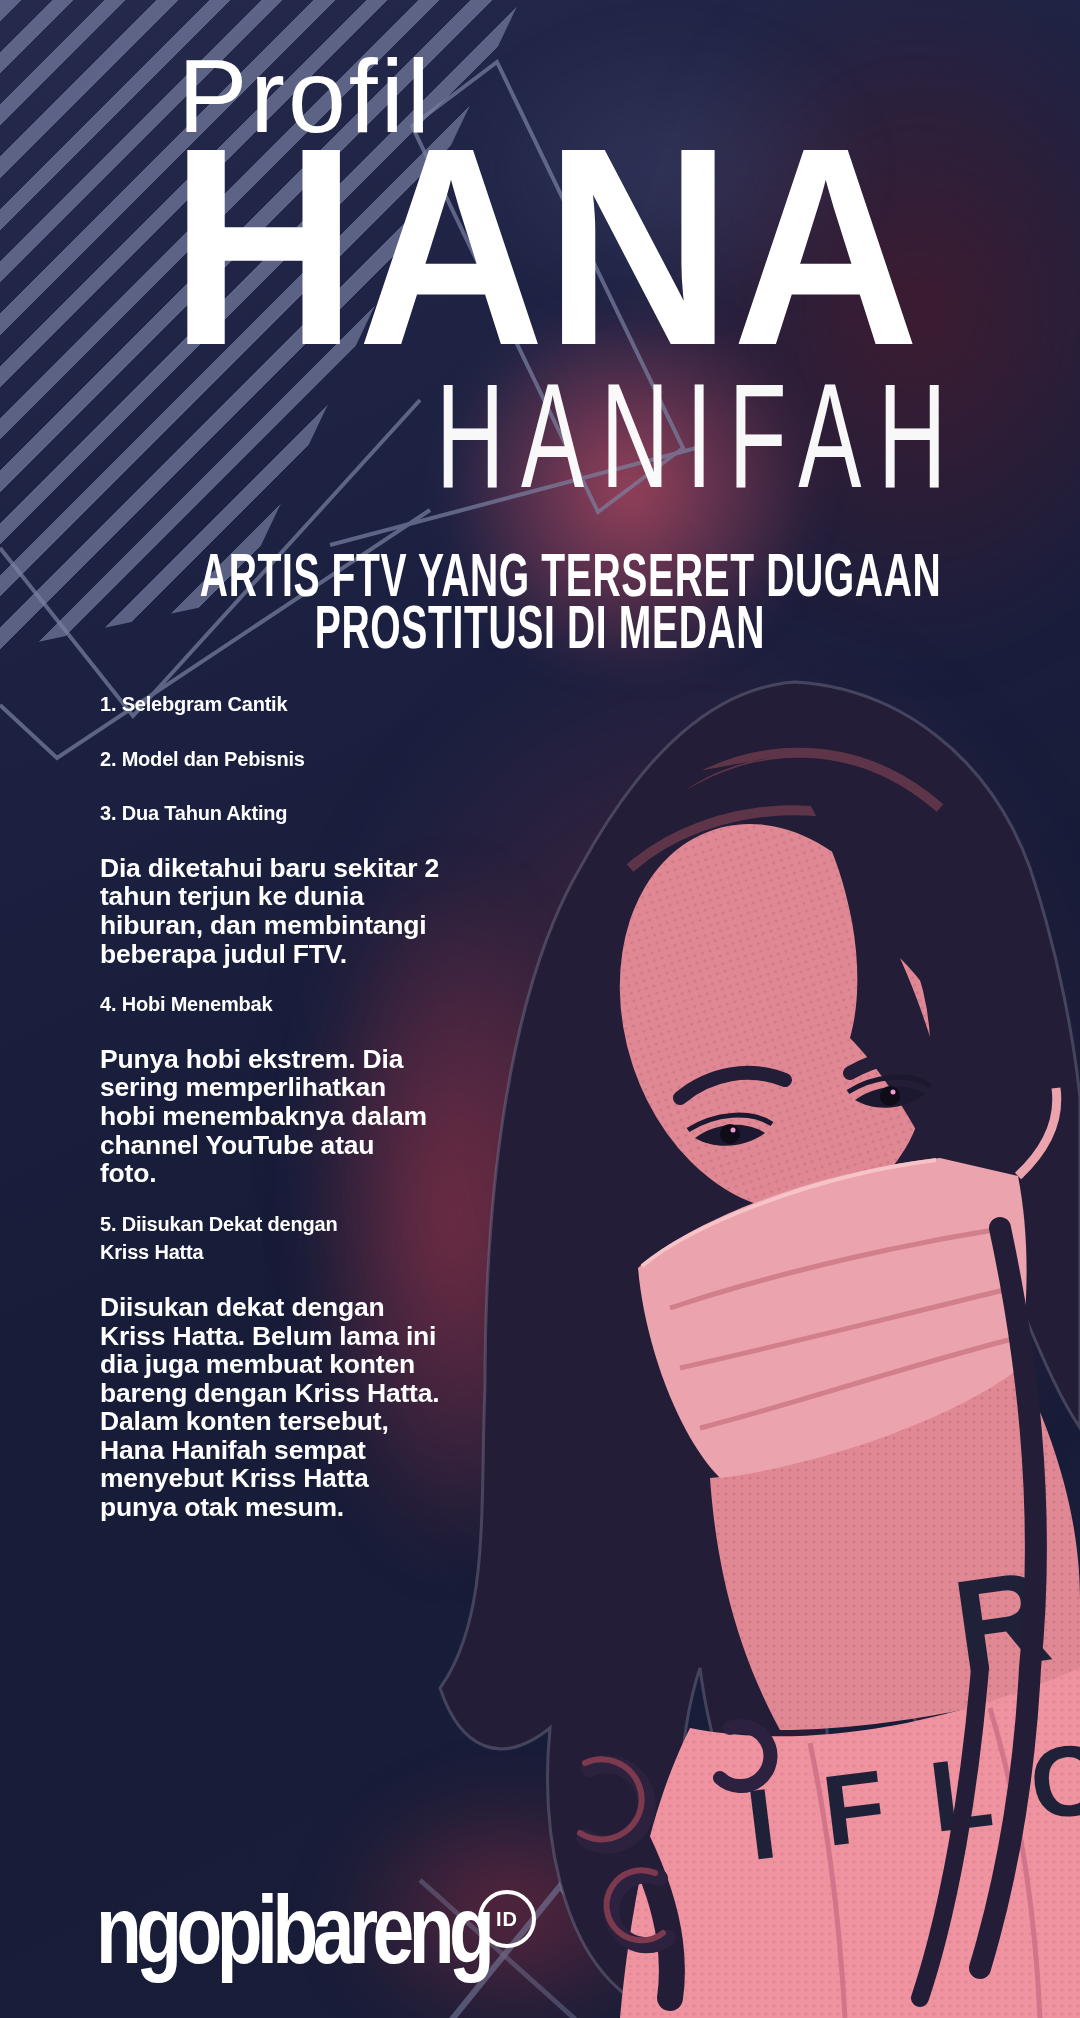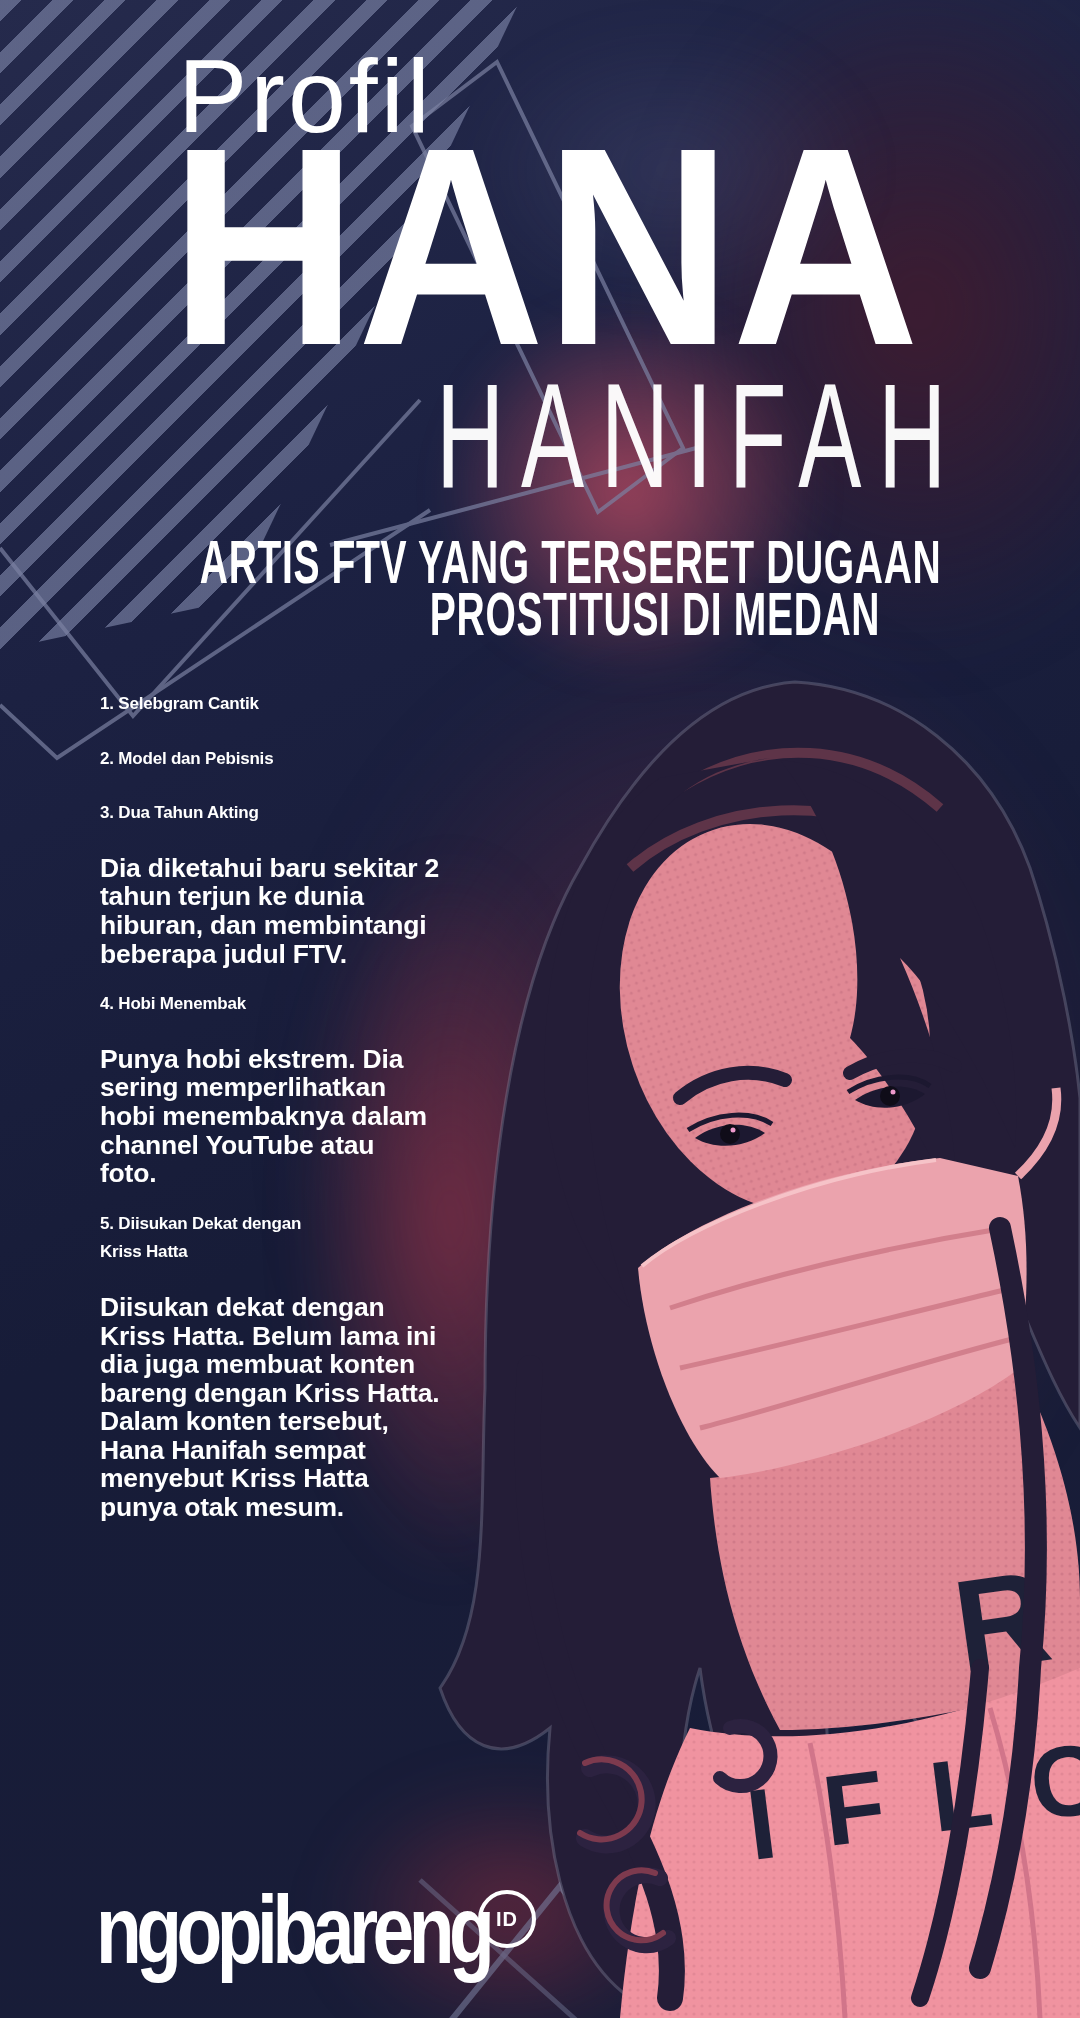--- a/index.html
+++ b/index.html
@@ -14,25 +14,25 @@
     position:absolute;left:0;top:0;width:720px;height:760px;
     background:repeating-linear-gradient(135deg,rgba(125,133,168,0.85) 0 15px,rgba(27,33,64,0.0) 15px 37px);
     clip-path:polygon(0 0,520px 0,235px 600px,0 650px);
     opacity:.75;
   }
   .deco{position:absolute;left:0;top:0;width:1080px;height:2018px;pointer-events:none;}
   
   .kicker{position:absolute;left:178px;top:44px;font-size:104px;font-weight:400;letter-spacing:3px;line-height:1;}
   .title{position:absolute;left:170px;top:106px;font-size:282px;font-weight:700;line-height:1;letter-spacing:0px;transform:scaleX(.92);transform-origin:left top;white-space:nowrap;}
   .titlename{position:absolute;left:436px;top:362px;font-size:148px;font-weight:400;line-height:1;letter-spacing:26px;transform:scaleX(.64);transform-origin:left top;white-space:nowrap;opacity:.97;}
-  .tagline{position:absolute;left:0;top:536px;width:1080px;text-align:right;}
+  .tagline{position:absolute;left:0;top:549px;width:1080px;text-align:center;}
   .tagline span{display:block;font-weight:700;font-size:62px;line-height:52px;letter-spacing:1px;transform:scaleX(.63);transform-origin:50% 50%;white-space:nowrap;}
   
   .sections{position:absolute;left:100px;top:690px;width:430px;}
-  .sections h3{margin:0 0 26px 0;font-size:17px;line-height:28.6px;font-weight:700;white-space:pre-line;letter-spacing:-0.2px;}
+  .sections h3{margin:0 0 26px 0;font-size:20px;line-height:28.6px;font-weight:700;white-space:pre-line;letter-spacing:-0.2px;}
   .sections p{margin:0 0 22px 0;font-size:26.5px;line-height:28.6px;font-weight:700;white-space:pre-line;letter-spacing:-0.2px;}
   
   .logo{position:absolute;left:96px;top:1882px;font-size:96px;font-weight:700;letter-spacing:-7px;transform:scaleX(.78);transform-origin:left top;line-height:1;white-space:nowrap;}
   .logo-badge{position:absolute;left:478px;top:1890px;width:50px;height:50px;border:4px solid #ffffff;border-radius:50%;display:flex;align-items:center;justify-content:center;font-size:20px;font-weight:700;letter-spacing:1px;}
   .portrait{position:absolute;left:380px;top:668px;width:700px;height:1350px;}
 </style>
 </head>
 <body>
 
 <div class="canvas">

